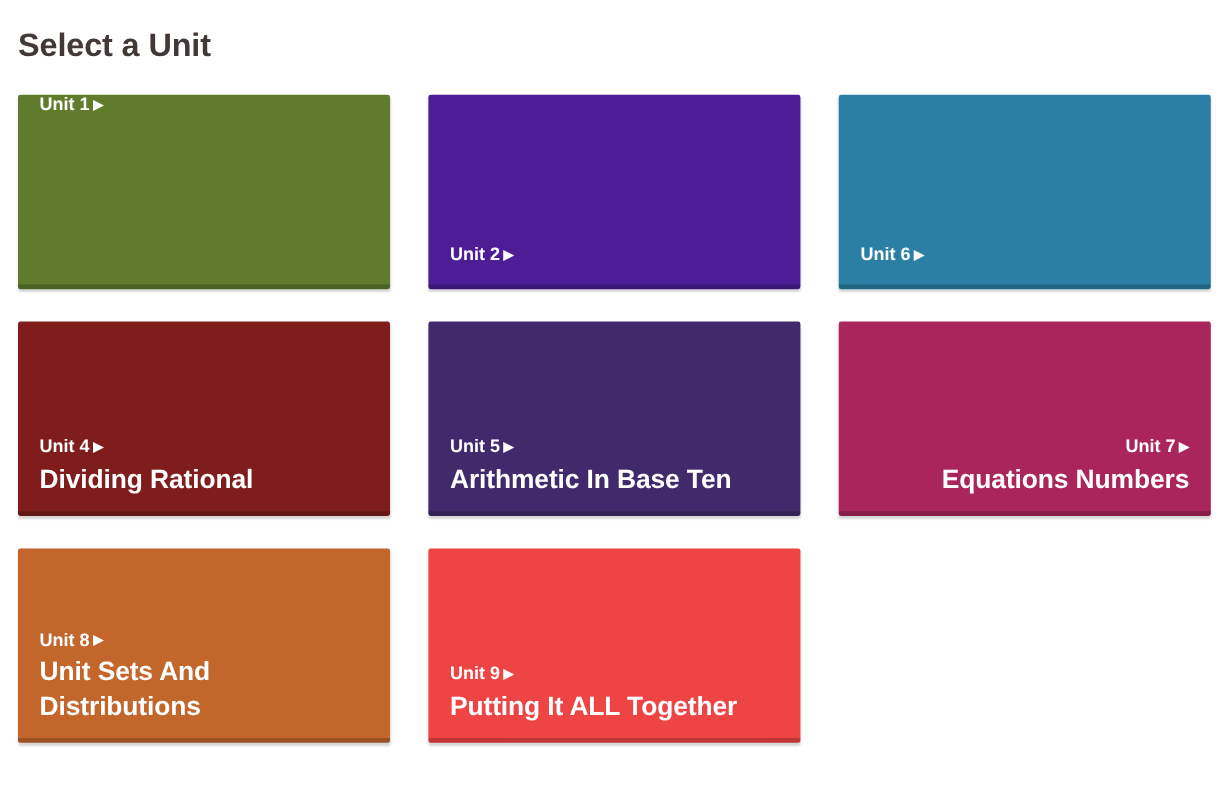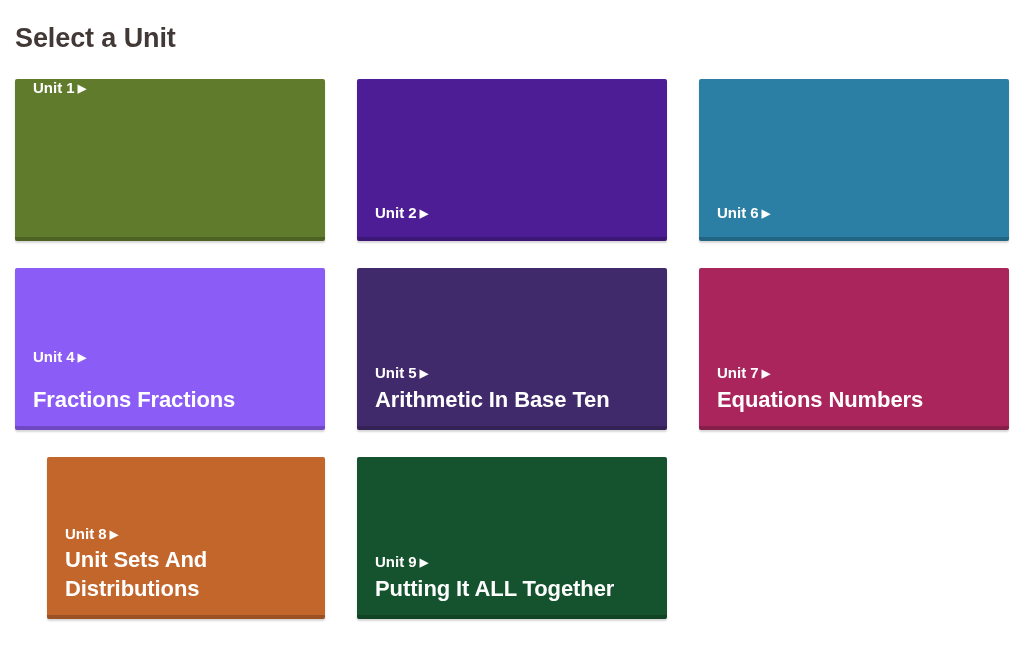--- a/index.html
+++ b/index.html
@@ -104,40 +104,40 @@
     </a>
 
     <a class="unit-card" style="background-color: #4c1d95;">
       <span class="unit-label"><span>Unit 2</span><span class="caret">▶</span></span>
     </a>
 
     <a class="unit-card" style="background-color: rgb(43, 127, 164);">
       <span class="unit-label"><span>Unit 6</span><span class="caret">▶</span></span>
     </a>
 
-    <a class="unit-card" style="background-color: #8b5cf6; gap: 16px;">
+    <a class="unit-card" style="background-color: #7f1d1d;">
       <span class="unit-label"><span>Unit 4</span><span class="caret">▶</span></span>
-      <span class="unit-name">Fractions Fractions</span>
+      <span class="unit-name">Dividing Rational</span>
     </a>
 
     <a class="unit-card" style="background-color: rgb(65, 42, 107);">
       <span class="unit-label"><span>Unit 5</span><span class="caret">▶</span></span>
       <span class="unit-name">Arithmetic In Base Ten</span>
     </a>
 
 
-    <a class="unit-card" style="background-color: rgb(169, 37, 92);">
+    <a class="unit-card" style="background-color: rgb(169, 37, 92); text-align: right;">
       <span class="unit-label"><span>Unit 7</span><span class="caret">▶</span></span>
       <span class="unit-name">Equations Numbers</span>
     </a>
 
-    <a class="unit-card" style="background-color: rgb(194, 102, 44); margin-left: 32px;">
+    <a class="unit-card" style="background-color: rgb(194, 102, 44);">
       <span class="unit-label"><span>Unit 8</span><span class="caret">▶</span></span>
       <span class="unit-name">Unit Sets And Distributions</span>
     </a>
 
-    <a class="unit-card" style="background-color: #14532d;">
+    <a class="unit-card" style="background-color: #ef4444;">
       <span class="unit-label"><span>Unit 9</span><span class="caret">▶</span></span>
       <span class="unit-name">Putting It ALL Together</span>
     </a>
 
   </div>
 </div>
 
 </body></html>

